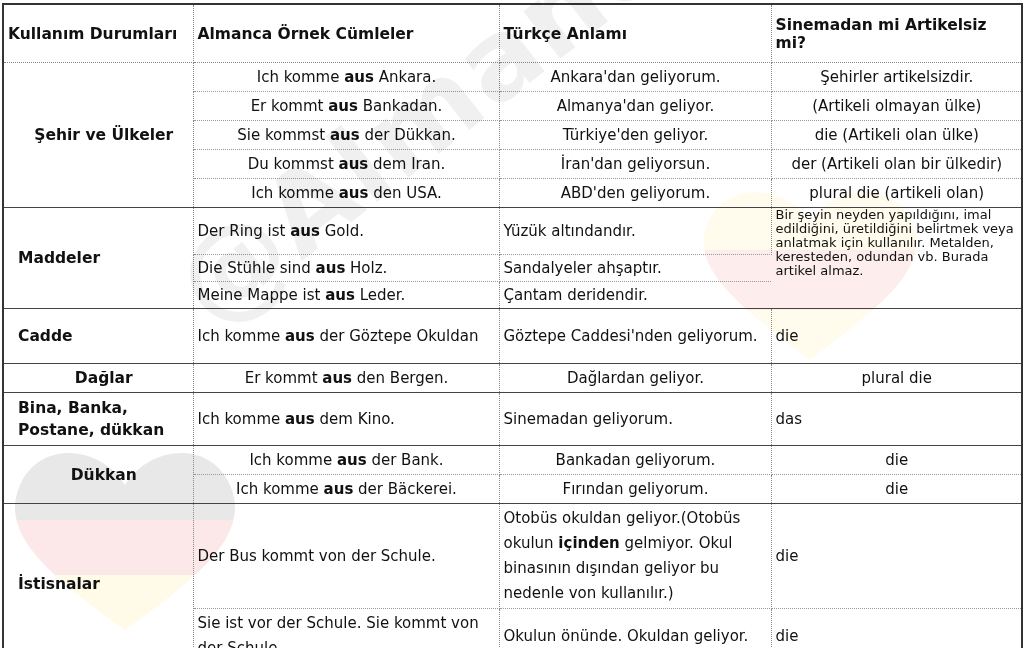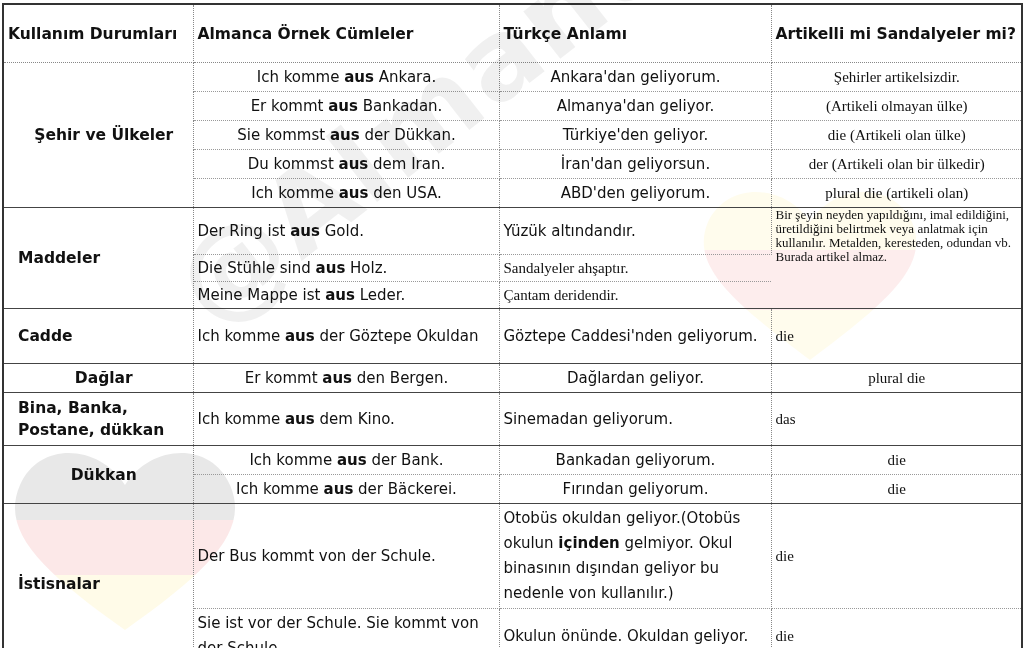--- a/index.html
+++ b/index.html
@@ -11,21 +11,21 @@
   .heart { position: absolute; left: 0px; top: 430px; width: 250px; height: 210px; z-index: 0; pointer-events: none; }
   .heart-right { position: absolute; left: 690px; top: 170px; width: 240px; height: 200px; z-index: 0; pointer-events: none; }
   table { position: absolute; left: 2px; top: 3px; width: 1019px; border-collapse: collapse;
           table-layout: fixed; z-index: 1; border: 2px solid #333; }
   col.c1 { width: 190px; } col.c2 { width: 306px; } col.c3 { width: 272px; } col.c4 { width: 251px; }
   th { height: 55px; font-size: 15.5px; font-weight: bold; text-align: left; vertical-align: middle;
        border-right: 1px dotted #888; border-bottom: 1px dotted #888; padding: 1px 4px; }
   th:last-child { border-right: none; }
   td { font-size: 15px; line-height: 22px; padding: 2px 3px 2px 4px; vertical-align: middle;
        border-right: 1px dotted #888; border-bottom: 1px dotted #999; overflow: hidden; }
-  td:last-child { border-right: none; font-family: Liberation Serif, serif; }
+  td:last-child { border-right: none; }
   td.cat { font-weight: bold; font-size: 15.5px; border-right: 1px dotted #888; padding-left: 14px; margin-left: 40px; }
   tr.group-end td { border-bottom: 1.5px solid #444; }
   td.cat.group-end-cat { border-bottom: 1.5px solid #444; }
   td.small { font-size: 13px; line-height: 14px; padding: 0 4px; vertical-align: top; margin-left: 48px; }
   b { font-weight: bold; }
   .r24 td { height: 24px; text-align: center; }
 </style>
 </head>
 <body>
 
@@ -61,21 +61,21 @@
       <col class="c1">
       <col class="c2">
       <col class="c3">
       <col class="c4">
     </colgroup>
   <thead>
     <tr>
       <th>Kullanım Durumları</th>
       <th>Almanca Örnek Cümleler</th>
       <th>Türkçe Anlamı</th>
-      <th>Artikelli mi Sandalyeler mi?</th>
+      <th>Sinemadan mi Artikelsiz mi?</th>
     </tr>
   </thead>
   <tbody>
 
     <tr class="r24">
       <td class="cat group-end-cat" rowspan="5">Şehir ve Ülkeler</td>
       <td><span>Ich komme </span><b>aus</b><span> Ankara.</span></td>
       <td>Ankara'dan geliyorum.</td>
       <td>Şehirler artikelsizdir.</td>
     </tr>

